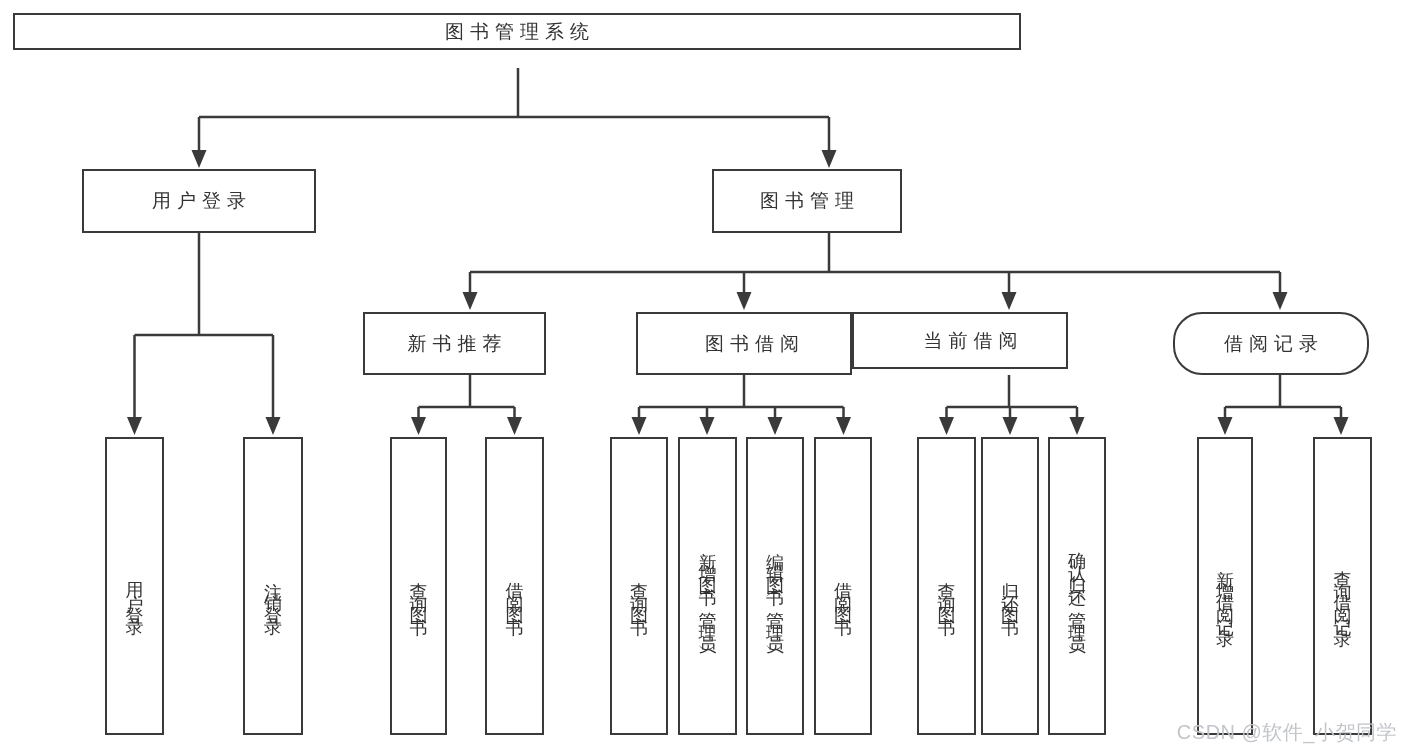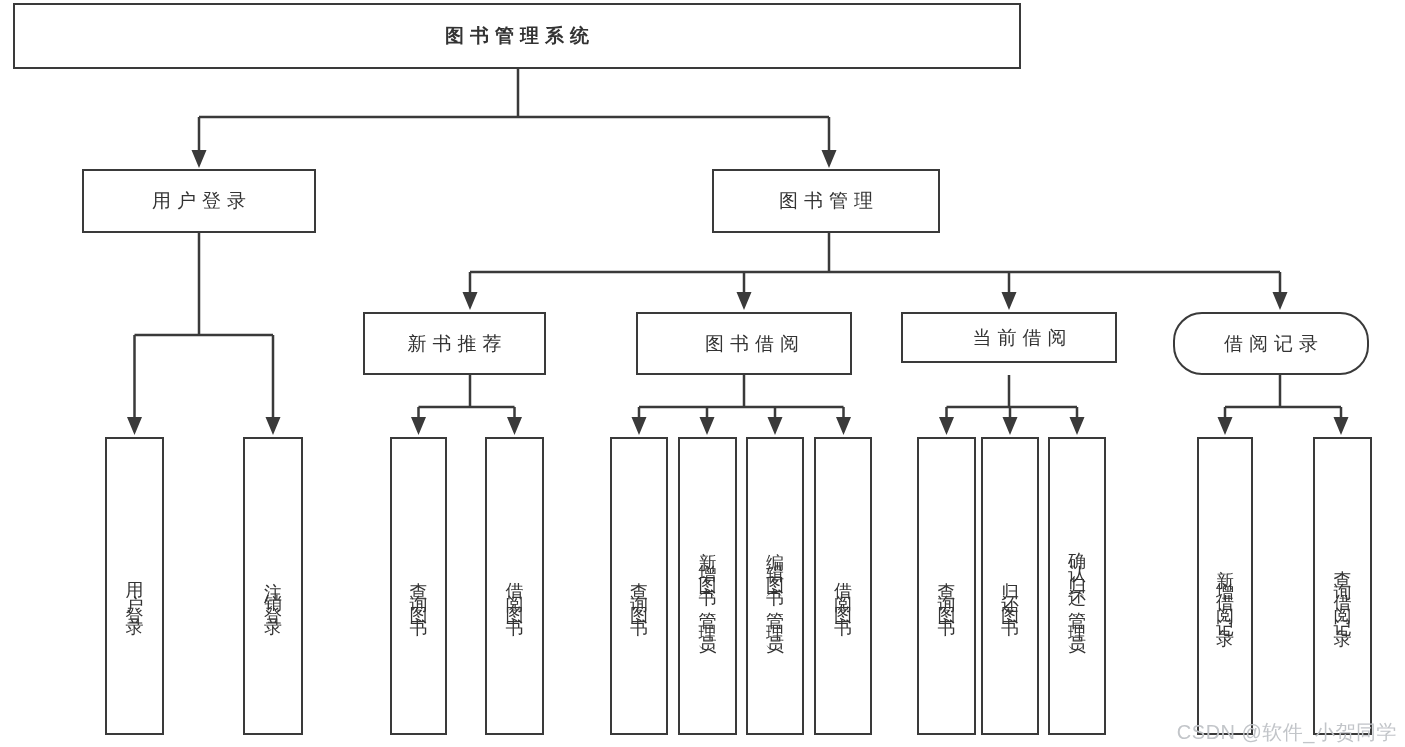--- a/index.html
+++ b/index.html
@@ -54,38 +54,38 @@
       M699.5 417 L714.5 417 L707 435 Z
       M767.5 417 L782.5 417 L775 435 Z
       M836 417 L851 417 L843.5 435 Z
       M939 417 L954 417 L946.5 435 Z
       M1002.5 417 L1017.5 417 L1010 435 Z
       M1069.5 417 L1084.5 417 L1077 435 Z
       M1217.5 417 L1232.5 417 L1225 435 Z
       M1333.5 417 L1348.5 417 L1341 435 Z"></path>
   </svg>
 
-  <div class="box hbox" style="left:13px;top:3px;width:1008px;height:66px;font-weight:bold;">
+  <div class="box hbox" style="left:13px;top:13px;width:1008px;height:37px;">
     <span class="lbl">图书管理系统</span>
   </div>
 
   <div class="box hbox" style="left:82px;top:169px;width:234px;height:64px;">
     <span class="lbl">用户登录</span>
   </div>
-  <div class="box hbox" style="left:712px;top:169px;width:228px;height:64px;">
+  <div class="box hbox" style="left:712px;top:169px;width:190px;height:64px;">
     <span class="lbl">图书管理</span>
   </div>
 
   <div class="box hbox" style="left:363px;top:312px;width:183px;height:63px;">
     <span class="lbl">新书推荐</span>
   </div>
   <div class="box hbox" style="left:636px;top:312px;width:216px;height:63px;padding-left:16px;">
     <span class="lbl">图书借阅</span>
   </div>
-  <div class="box hbox" style="left:901px;top:312px;width:216px;height:51px;padding-left:21px;">
+  <div class="box hbox" style="left:852px;top:312px;width:216px;height:57px;padding-left:21px;">
     <span class="lbl">当前借阅</span>
   </div>
   <div class="box hbox" style="left:1173px;top:312px;width:196px;height:63px;border-radius:29px;">
     <span class="lbl">借阅记录</span>
   </div>
 
   <div class="box vbox" style="left:105px;top:437px;width:59px;height:298px;">
     <span class="lbl">用户登录</span>
   </div>
   <div class="box vbox" style="left:243px;top:437px;width:60px;height:298px;">

